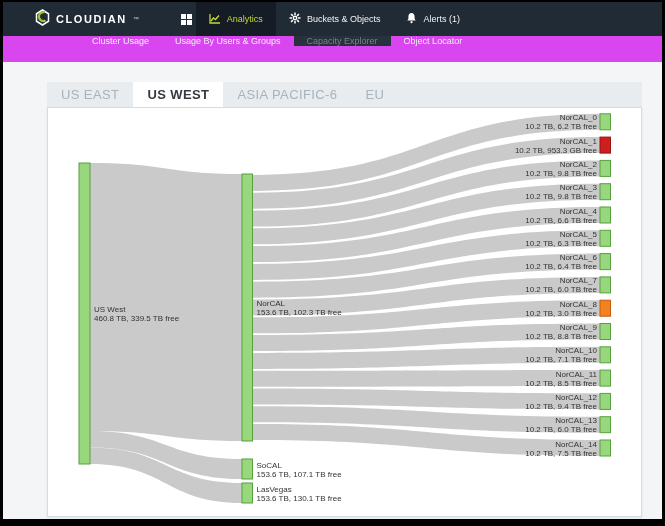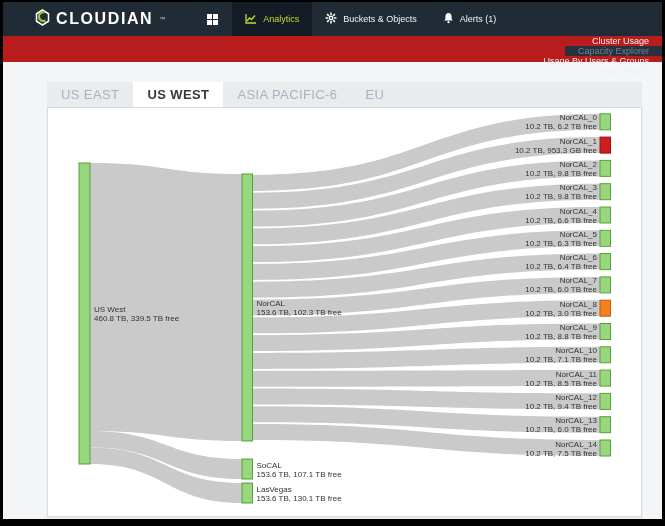--- a/index.html
+++ b/index.html
@@ -5,30 +5,30 @@
   * { box-sizing: border-box; margin: 0; padding: 0; }
   html,body { width:665px; height:526px; }
   body { background:#000; position:relative; overflow:hidden;
          font-family:"Liberation Sans", sans-serif; }
   .screen { position:absolute; left:3px; top:2px; right:3px; bottom:7px;
             background:#f4f5f7; overflow:hidden; }
 
   
   .topbar { height:34px; background:#212b36; display:flex; align-items:stretch; }
   .brand { display:flex; align-items:center; gap:6px; margin-left:32px; }
-  .brand-text { color:#fff; font-size:16px; font-weight:bold; letter-spacing:1.6px; }
+  .brand-text { color:#fff; font-size:11px; font-weight:bold; letter-spacing:1.6px; }
   .brand-mark { color:#cfd6dc; font-size:6px; vertical-align:super; }
   .apps { display:flex; align-items:center; margin-left:42px; cursor:pointer; }
-  .topnav { display:flex; margin-left:14px; }
+  .topnav { display:flex; margin-left:4px; }
   .nav-item { display:flex; align-items:center; gap:6px; padding:0 13px;
               color:#f2f4f6; font-size:9px; cursor:pointer; white-space:nowrap; }
   .nav-item.active { background:#151c25; color:#c3d830; }
 
   
-  .subnav { height:26px; background:#b91c1c; display:flex; align-items:flex-end; padding-left:76px;flex-direction:column; }
+  .subnav { height:26px; background:#d946ef; display:flex; align-items:flex-start; padding-left:76px; }
   .subnav-item { display:flex; align-items:center; padding:0 13px; color:#eef1f3;
                  font-size:9px; cursor:pointer; white-space:nowrap; }
   .subnav-item.active { background:#28323e; color:#76818d; }
 
   
   .content { padding:20px 0 0 44px; }
   .tabstrip { width:595px; height:25px; background:#e9ecee; display:flex; }
   .tab { padding:0 14px; line-height:25px; font-size:13px; letter-spacing:0.4px;
          color:#a8b3bd; cursor:pointer; white-space:nowrap; }
   .tab.active { background:#fff; color:#363b41; font-weight:bold; }
@@ -100,23 +100,23 @@
           </svg>
         </span>
         <span>Alerts (1)</span>
       </a>
     </nav>
 
   </header>
 
   <nav class="subnav">
     <a class="subnav-item">Cluster Usage</a>
+    <a class="subnav-item">Usage By Users &amp; Groups</a>
     <a class="subnav-item active">Capacity Explorer</a>
-    <a class="subnav-item">Usage By Users &amp; Groups</a>
-    <a class="subnav-item">Repair Status</a>
+    <a class="subnav-item">Object Locator</a>
   </nav>
 
   <main class="content">
     <div class="tabstrip">
       <a class="tab">US EAST</a>
       <a class="tab active">US WEST</a>
       <a class="tab">ASIA PACIFIC-6</a>
       <a class="tab">EU</a>
     </div>
     <div class="panel">

